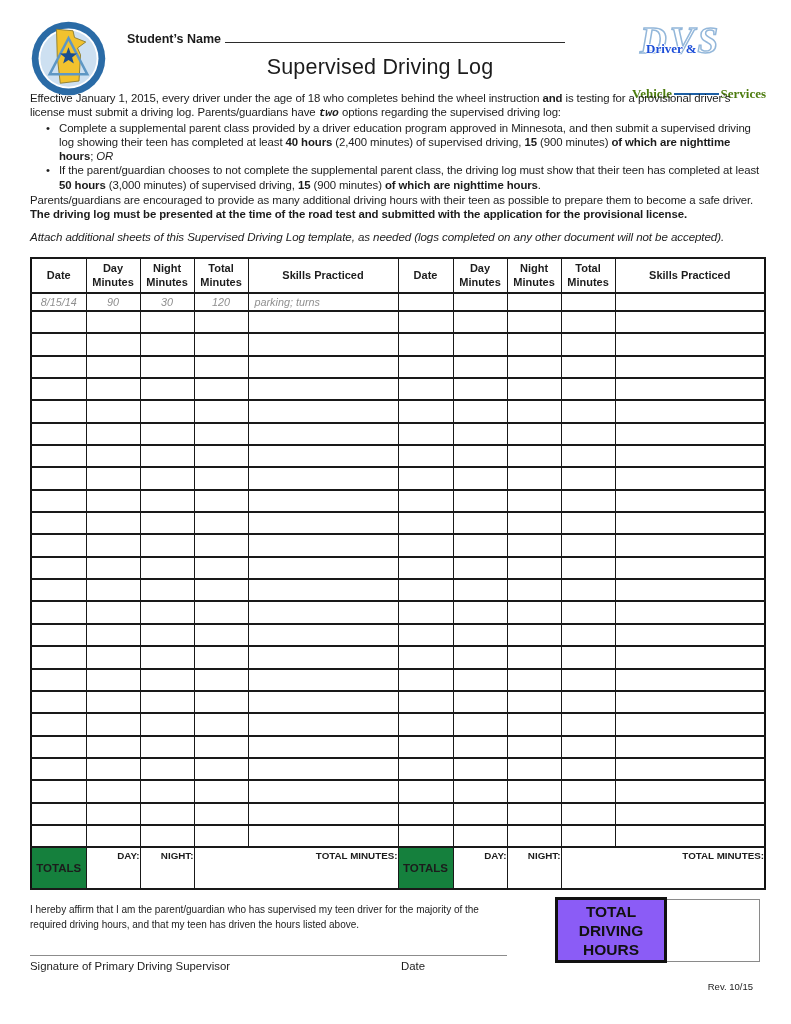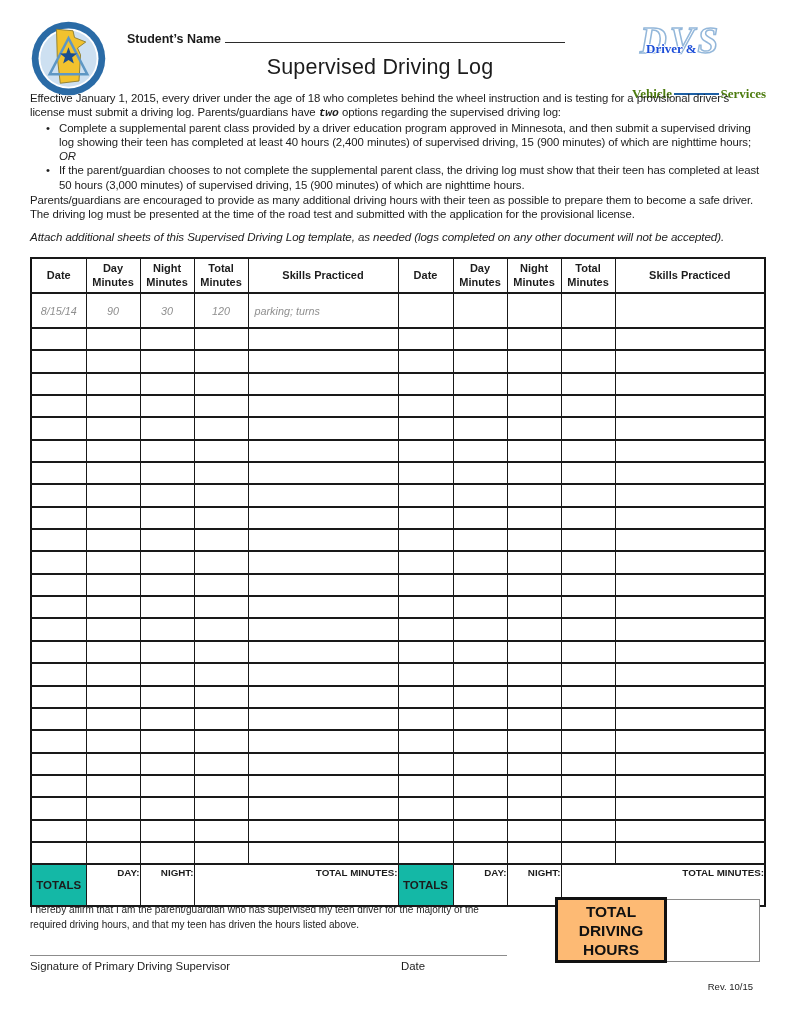--- a/index.html
+++ b/index.html
@@ -1,20 +1,20 @@
 <!DOCTYPE html>
 <html><head>
 <meta charset="utf-8">
 <style>
   html,body{margin:0;padding:0;}
   body{
     width:791px;height:1024px;position:relative;background:#ffffff;
     font-family:"Liberation Sans", sans-serif;color:#1c1c1c;overflow:hidden;
   }
-  .b{font-weight:normal;margin-top:28px;}
+  .b{font-weight:bold;margin-top:28px;}
   .i{font-style:italic;}
   .bi{font-weight:bold;font-style:italic;font-family:Liberation Mono, monospace;}
 
   
   .seal{position:absolute;left:31px;top:21px;width:75px;height:75px;}
   .student-line{position:absolute;left:127px;top:30px;width:440px;font-size:12.5px;font-weight:bold;white-space:nowrap;}
   .student-line .fill-line{display:inline-block;width:340px;border-bottom:1.6px solid #2b2b2b;height:12px;margin-left:4px;}
   .doc-title{position:absolute;left:0;top:55px;width:760px;text-align:center;font-size:21.5px;font-weight:normal;letter-spacing:.2px;}
 
   .dvs-logo{position:absolute;left:630px;top:28px;width:138px;height:44px;font-family:Liberation Serif, serif;}
@@ -36,32 +36,32 @@
   .intro .para2{margin-top:1px;}
 
   
   table.log{position:absolute;left:30px;top:257px;width:734px;border-collapse:collapse;table-layout:fixed;
     border:2px solid #111;}
   table.log th,table.log td{
     border-left:1.5px solid #191919;border-right:1.5px solid #191919;
     border-top:2px solid #191919;border-bottom:2px solid #191919;
     padding:0;overflow:hidden;}
   table.log th{font-size:11px;font-weight:bold;line-height:1.25;vertical-align:middle;height:33px;text-align:center;}
-  tr.example{height:35px;color:#8f8f8f;font-style:italic;font-size:10.8px;}
+  tr.example{height:18px;color:#8f8f8f;font-style:italic;font-size:10.8px;}
   tr.example td{text-align:center;}
   tr.example td.skills{text-align:left;padding-left:6px;}
   tr.empty{height:22.35px;}
   tr.totals{height:42px;font-weight:bold;}
-  tr.totals td.tlabel{background:#14b8a6;text-align:center;vertical-align:middle;font-size:11.5px;}
+  tr.totals td.tlabel{background:#15803d;text-align:center;vertical-align:middle;font-size:11.5px;}
   tr.totals td.tcell{vertical-align:top;text-align:right;font-size:9.8px;padding:2px 0 0 4px;}
 
   
   .affirm{position:absolute;left:30px;top:903px;width:486px;font-size:10px;line-height:14.5px;}
   .hours-wrap{position:absolute;left:555px;top:897px;display:flex;}
-  .hours-yellow{width:106px;height:60px;background:#fdba74;border:3.5px solid #111;
+  .hours-yellow{width:106px;height:60px;background:#8b5cf6;border:3.5px solid #111;
     display:flex;flex-direction:column;justify-content:center;align-items:center;
     font-size:15.5px;font-weight:bold;line-height:19px;color:#111;text-align:center;}
   .hours-value{width:92px;height:61px;border:1.5px solid #8a8a8a;border-left:none;background:#fff;margin-top:2px;}
   .sig-block{position:absolute;left:30px;top:955px;width:477px;}
   .sig-line{border-top:1.4px solid #8c8c8c;height:4px;}
   .sig-labels{position:relative;font-size:11.4px;}
   .sig-labels .date-label{position:absolute;left:371px;top:0;}
   .rev{position:absolute;right:38px;top:981px;font-size:9.5px;}
 </style>
 </head>

